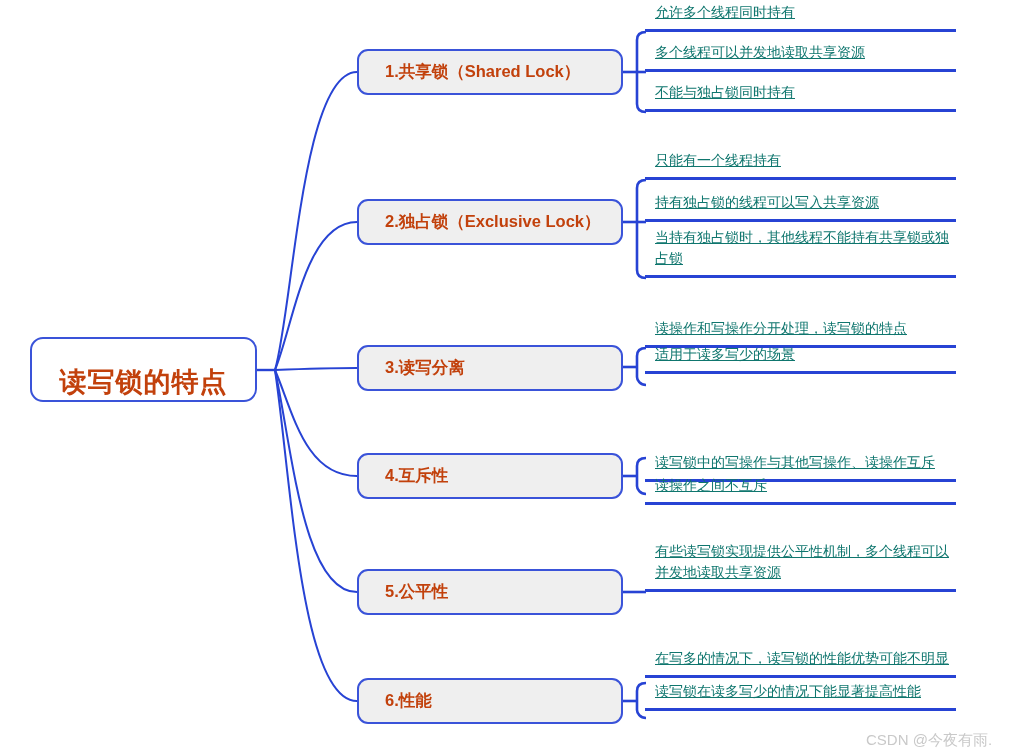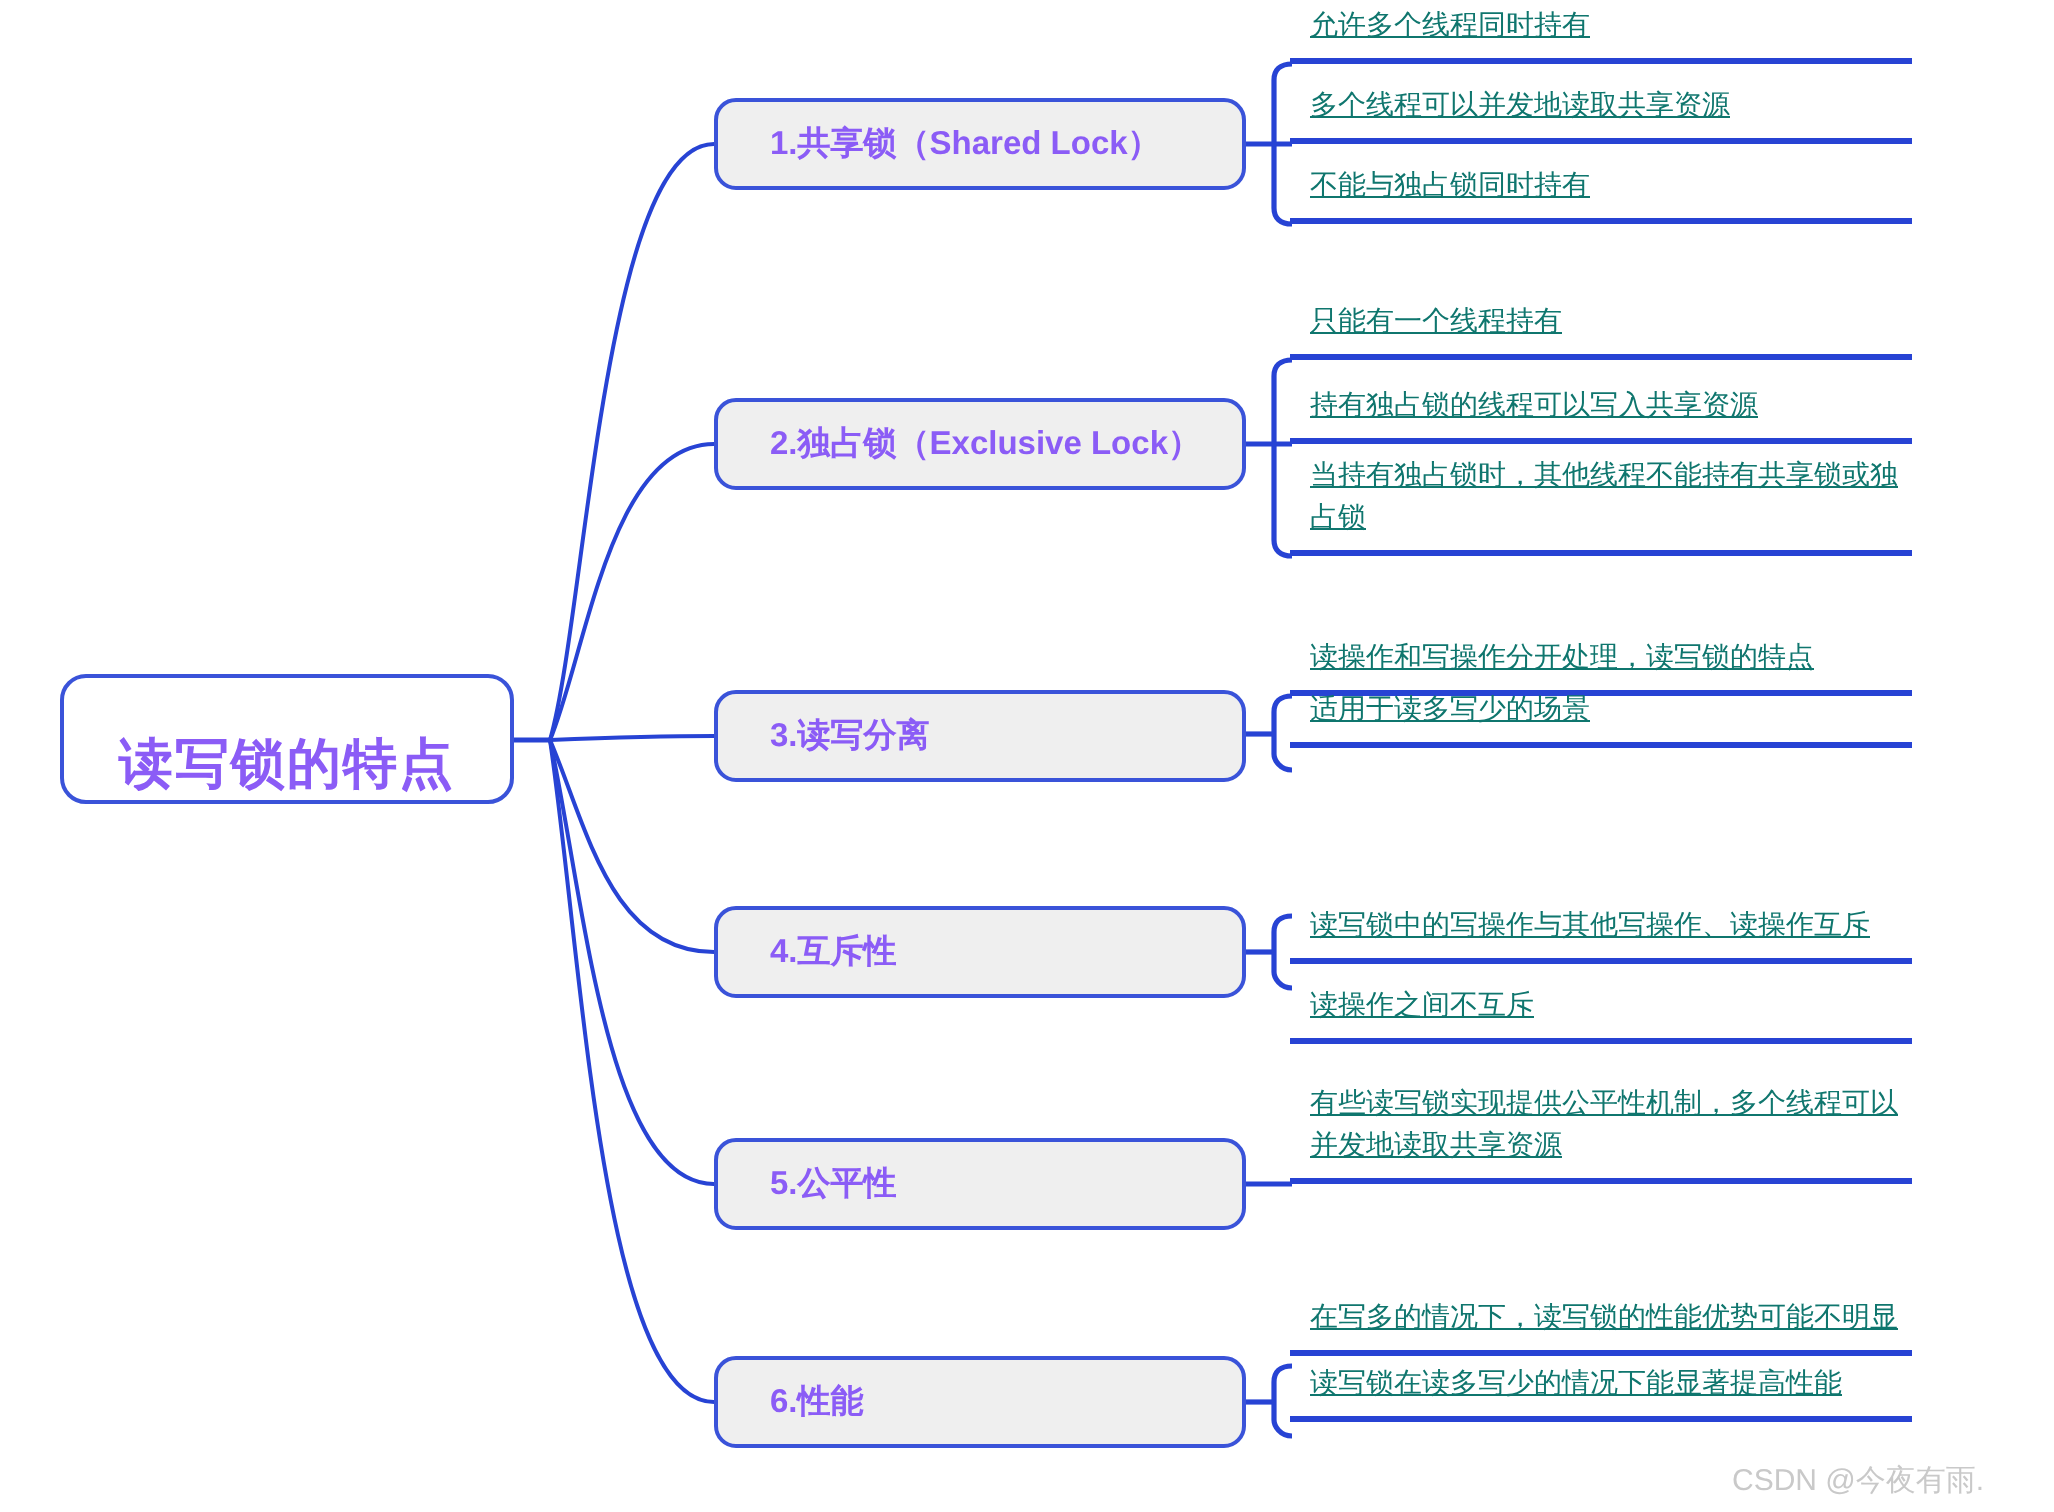--- a/index.html
+++ b/index.html
@@ -11,21 +11,21 @@
   svg.wires{position:absolute;left:0;top:0;width:1027px;height:756px;pointer-events:none;}
   svg.wires path{fill:none;stroke:#2743d4;}
   .fan{stroke-width:2px;}
   .bracket{stroke-width:2.6px;}
   .stub{stroke-width:2.4px;}
 
   .node{
     position:absolute;box-sizing:border-box;
     display:flex;align-items:center;
     border:2.4px solid #3a53d9;border-radius:11px;
-    color:#8b5cf6;
+    color:#c2410c;
   }
   .root{
     left:30px;top:337px;width:227px;height:65px;
     background:#ffffff;justify-content:center;
     font-size:27px;font-weight:bold;letter-spacing:1px;
     border-radius:13px;border-width:2.6px;align-items:flex-end;
   }
   .branch{
     left:357px;width:266px;height:46px;
     background:#efefef;
@@ -103,20 +103,20 @@
 <div class="leaf" style="top:112px"><span>不能与独占锁同时持有</span></div>
 
 <div class="leaf" style="top:180px"><span>只能有一个线程持有</span></div>
 <div class="leaf" style="top:222px"><span>持有独占锁的线程可以写入共享资源</span></div>
 <div class="leaf" style="top:278px"><span>当持有独占锁时，其他线程不能持有共享锁或独占锁</span></div>
 
 <div class="leaf" style="top:348px"><span>读操作和写操作分开处理，读写锁的特点</span></div>
 <div class="leaf" style="top:374px"><span>适用于读多写少的场景</span></div>
 
 <div class="leaf" style="top:482px"><span>读写锁中的写操作与其他写操作、读操作互斥</span></div>
-<div class="leaf" style="top:522px"><span>读操作之间不互斥</span></div>
+<div class="leaf" style="top:505px"><span>读操作之间不互斥</span></div>
 
 <div class="leaf" style="top:592px"><span>有些读写锁实现提供公平性机制，多个线程可以并发地读取共享资源</span></div>
 
 <div class="leaf" style="top:711px"><span>读写锁在读多写少的情况下能显著提高性能</span></div>
 <div class="leaf" style="top:678px"><span>在写多的情况下，读写锁的性能优势可能不明显</span></div>
 
 <div class="watermark">CSDN @今夜有雨.</div>
 
 </body></html>

